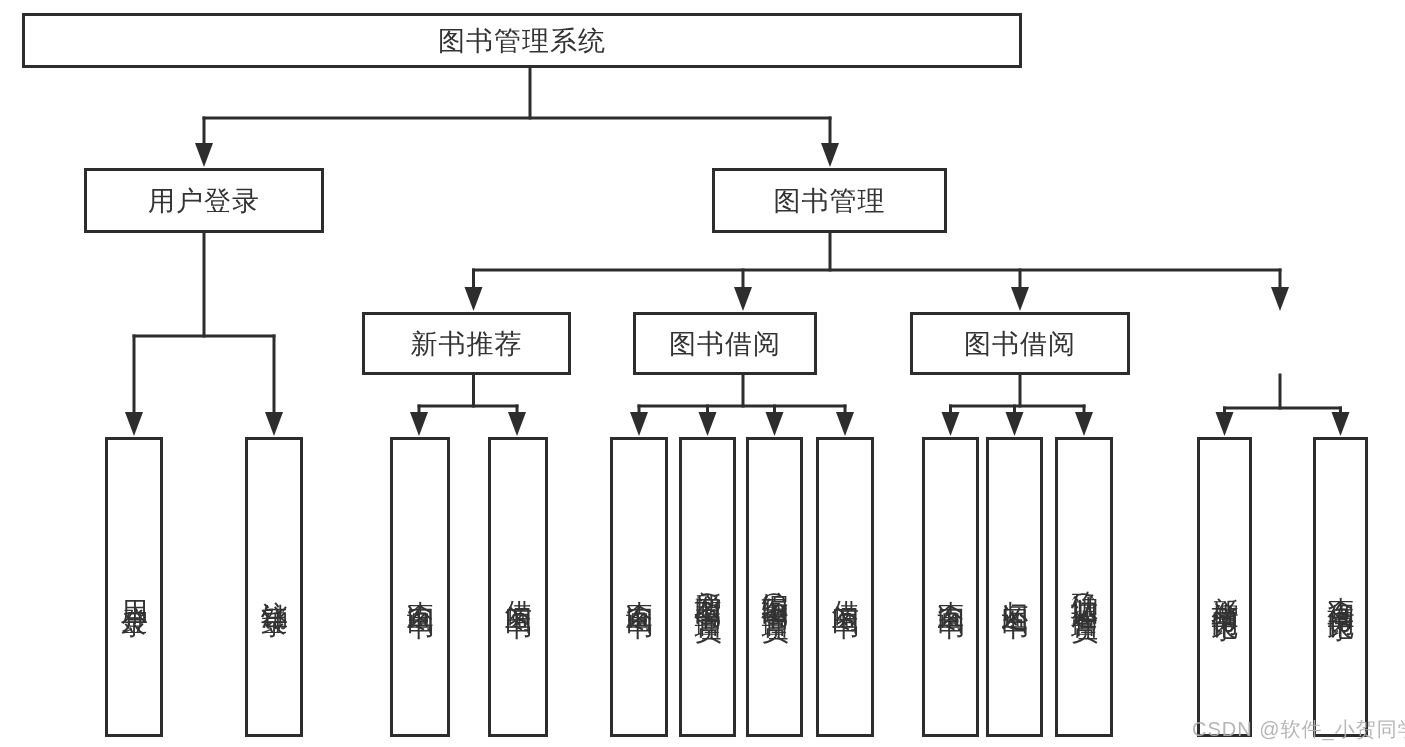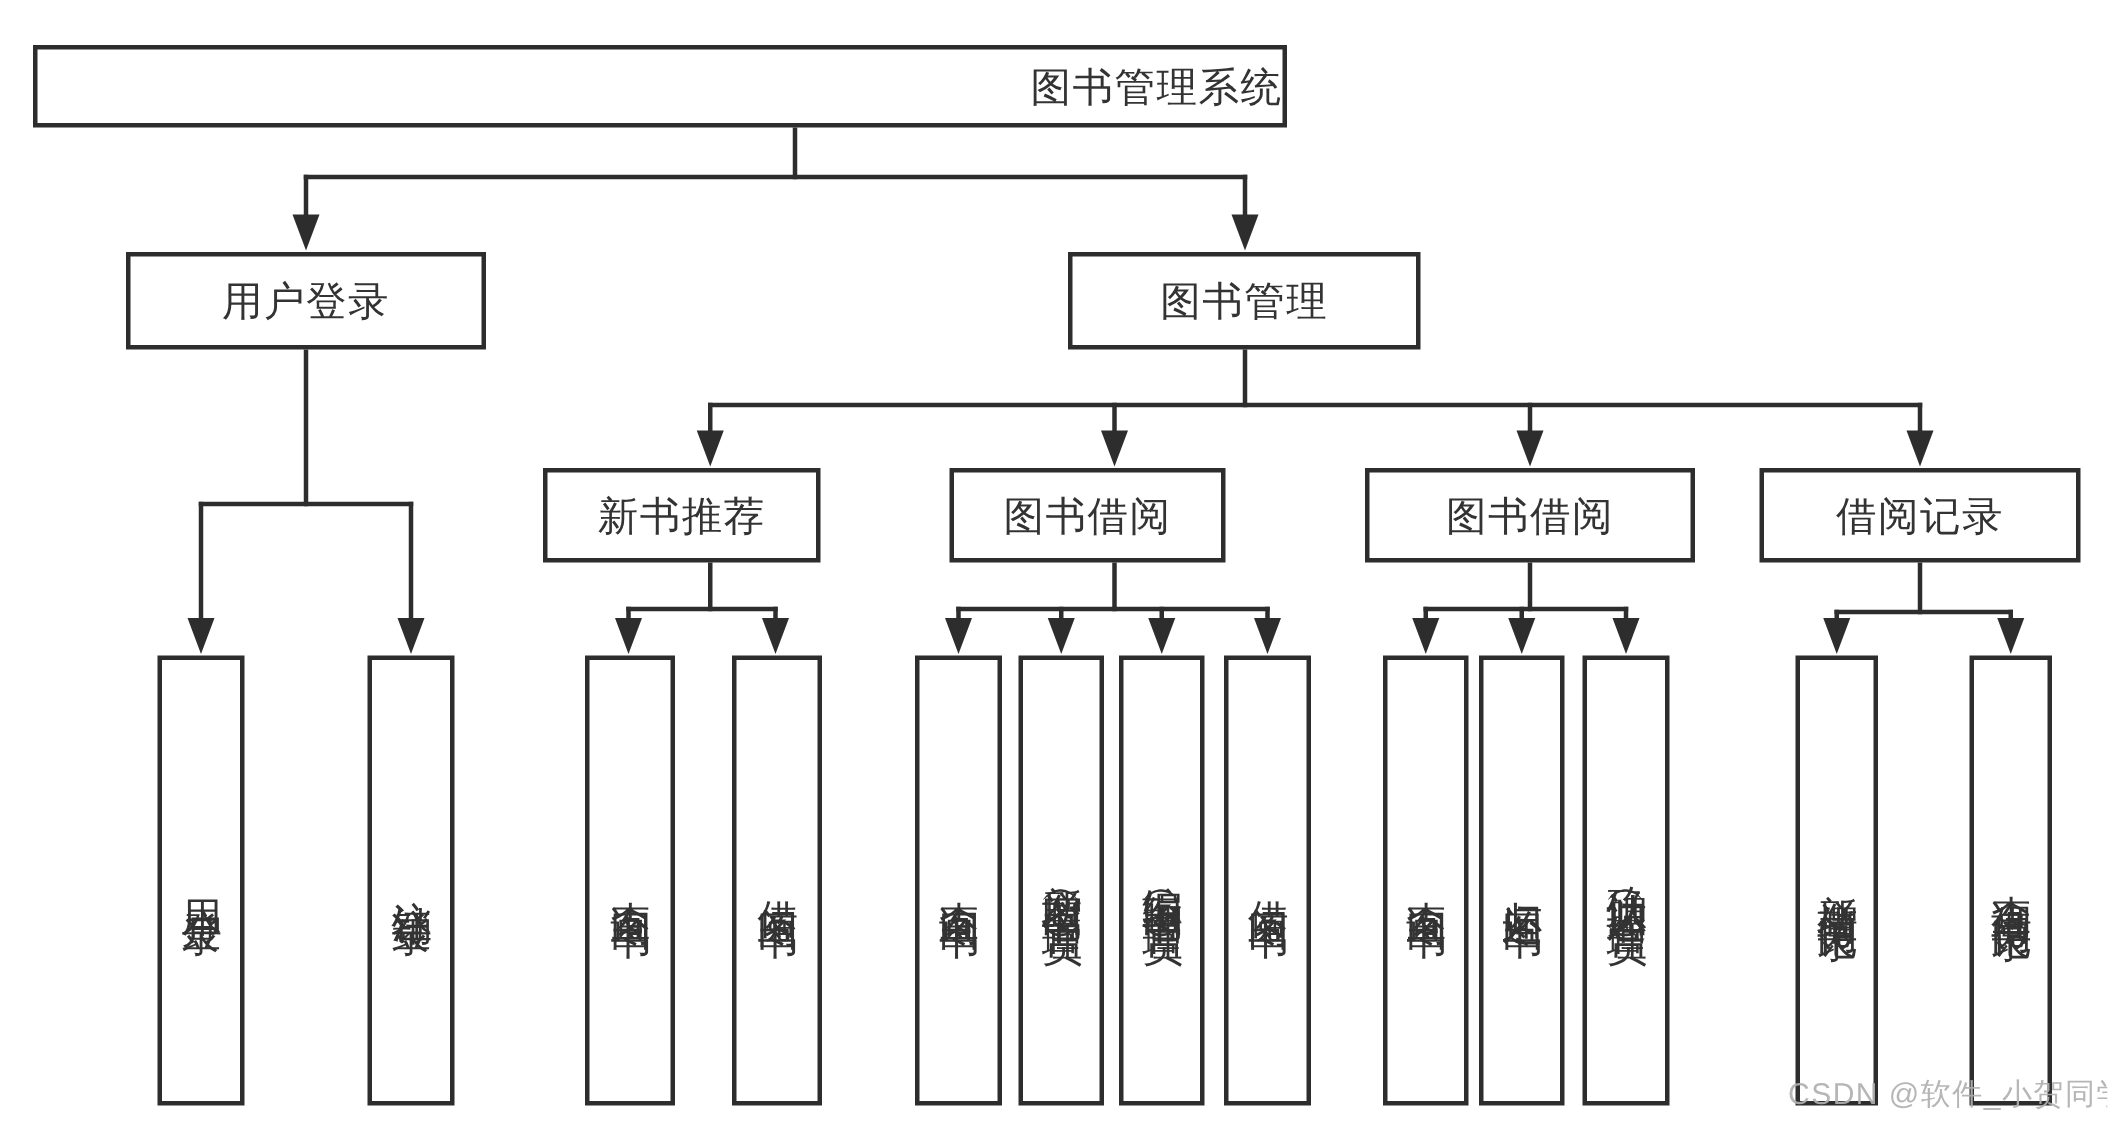--- a/index.html
+++ b/index.html
@@ -14,25 +14,25 @@
     font-family:"Liberation Sans","DejaVu Sans",sans-serif;
     overflow:hidden;
   }
   svg.wires{position:absolute;left:0;top:0;z-index:1;}
   .node{
     position:absolute;box-sizing:border-box;border:3px solid var(--line);
     background:var(--bg);display:flex;align-items:center;justify-content:center;
     color:var(--text);z-index:2;
   }
   .node .lbl{font-size:27px;letter-spacing:1px;white-space:nowrap;}
-  .root{left:22px;top:30px;width:836px;height:55px;justify-content:flex-end;}
+  .root{left:22px;top:13px;width:1000px;height:55px;}
   .n-user-login{left:84px;top:168px;width:240px;height:65px;}
   .n-book-mgmt{left:712px;top:168px;width:235px;height:65px;align-items:center;}
   .tier3{top:312px;height:63px;}
-  .n-new-book{left:362px;width:185px;}
+  .n-new-book{left:362px;width:209px;}
   .n-borrow{left:633px;width:184px;}
   .n-current{left:910px;width:220px;}
   .n-records{left:1173px;width:214px;}
   .leaf{
     position:absolute;top:437px;height:300px;width:58px;box-sizing:border-box;
     border:3px solid var(--line);background:var(--bg);z-index:2;
     display:flex;align-items:center;justify-content:center;color:var(--text);
   }
   .leaf .vtext{
     writing-mode:vertical-rl;text-orientation:mixed;
@@ -137,23 +137,20 @@
 
   <div class="node tier3 n-new-book">
     <span class="lbl">新书推荐</span>
   </div>
   <div class="node tier3 n-borrow">
     <span class="lbl">图书借阅</span>
   </div>
   <div class="node tier3 n-current">
     <span class="lbl">图书借阅</span>
   </div>
-  <div class="node tier3 n-records">
-    <span class="lbl">借阅记录</span>
-  </div>
 
   <div class="leaf" style="left:105px">
     <span class="vtext">用户登录</span>
   </div>
   <div class="leaf" style="left:245px">
     <span class="vtext">注销登录</span>
   </div>
 
   <div class="leaf" style="left:390px;width:60px">
     <span class="vtext">查询图书</span>

